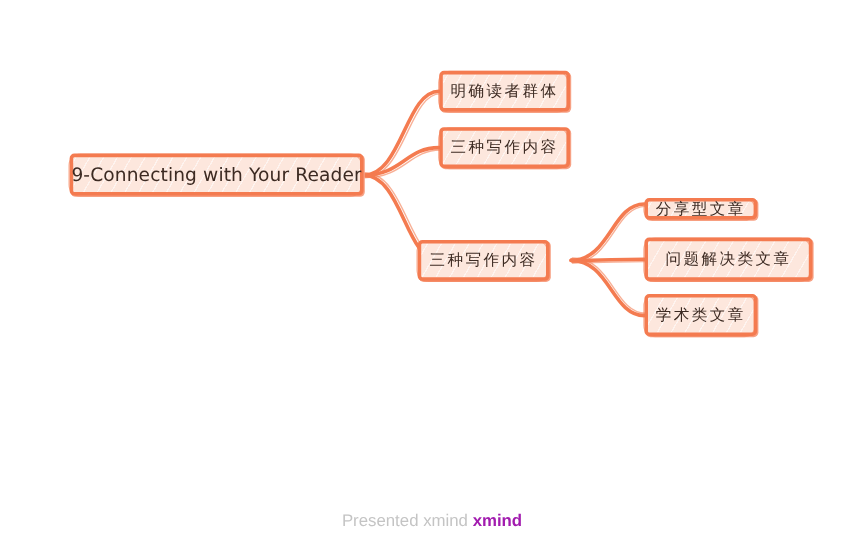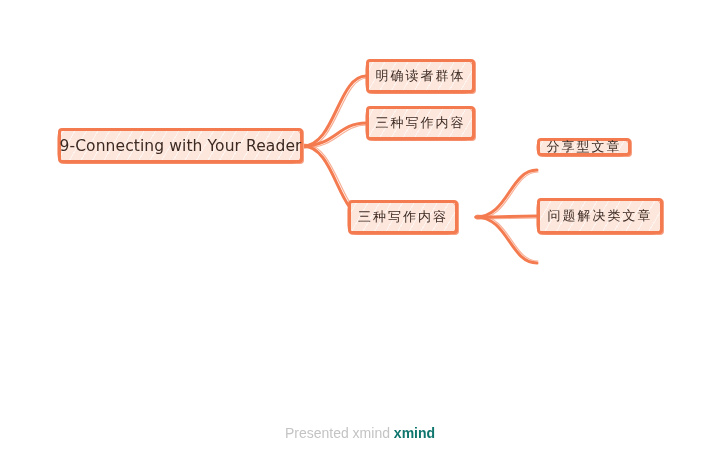--- a/index.html
+++ b/index.html
@@ -59,21 +59,21 @@
       position: absolute;
       left: 0; right: 0;
       top: 425px;
       text-align: center;
       font-family: "Liberation Sans", sans-serif;
       font-size: 14px;
       color: #C4C4C4;
     }
     .footer .brand {
       font-weight: bold;
-      color: #0f766e;
+      color: #a21caf;
     }
   </style>
 </head>
 <body>
 
 <div id="canvas">
 
   <svg width="720" height="464" style="position:absolute;left:0;top:0;">
     <g fill="none" stroke="#F47B50" stroke-linecap="round">
 
@@ -106,25 +106,28 @@
   </div>
 
   <div class="node topic" style="left:366px; top:106px; width:109px; height:34px;">
     <span>三种写作内容</span>
   </div>
 
   <div class="node topic" style="left:348px; top:200px; width:110px; height:34px;">
     <span>三种写作内容</span>
   </div>
 
-  <div class="node topic" style="left:537px; top:138px; width:94px; height:18px;">
+  <div class="node topic" style="left:537px; top:165px; width:94px; height:18px;">
     <span>分享型文章</span>
   </div>
 
-  <div class="node topic" style="left:537px; top:198px; width:126px; height:36px;">
+  <div class="node topic" style="left:537px; top:198px; width:140px; height:36px;">
     <span>问题解决类文章</span>
   </div>
 
+  <div class="node topic" style="left:537px; top:245px; width:94px; height:35px;">
+    <span>学术类文章</span>
+  </div>
 
   <div class="footer">
     <span>Presented xmind </span><span class="brand">xmind</span>
   </div>
 </div>
 
 </body></html>

